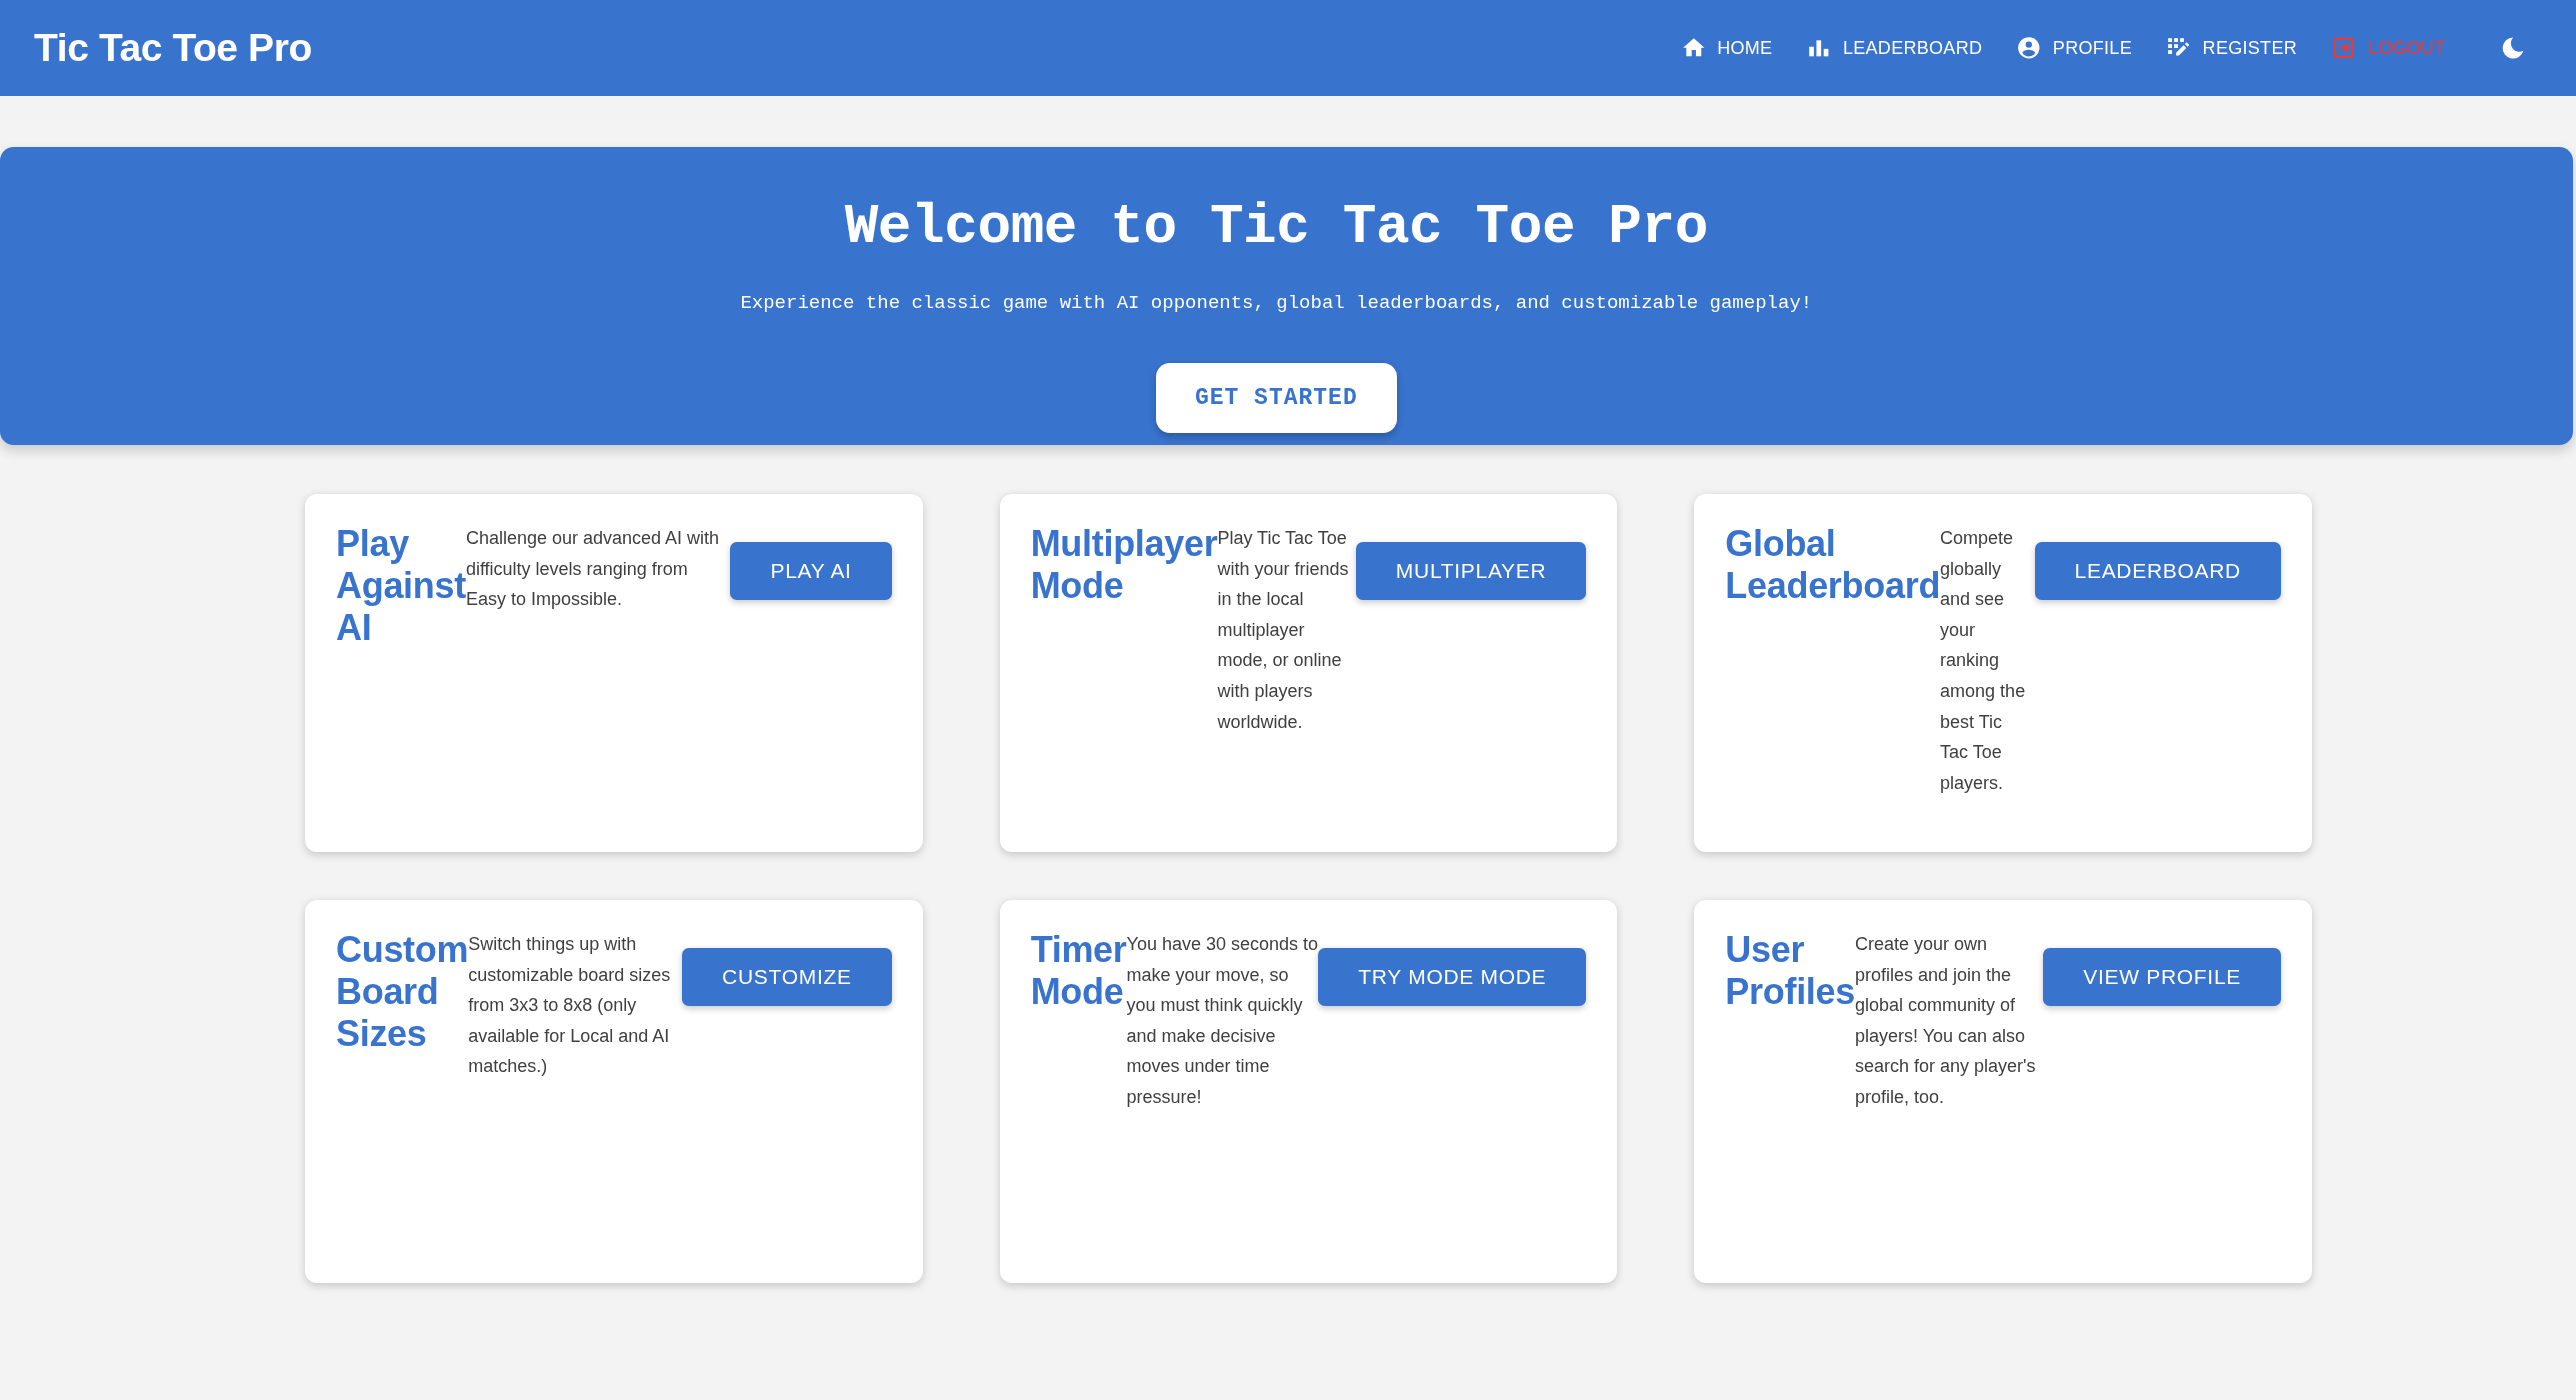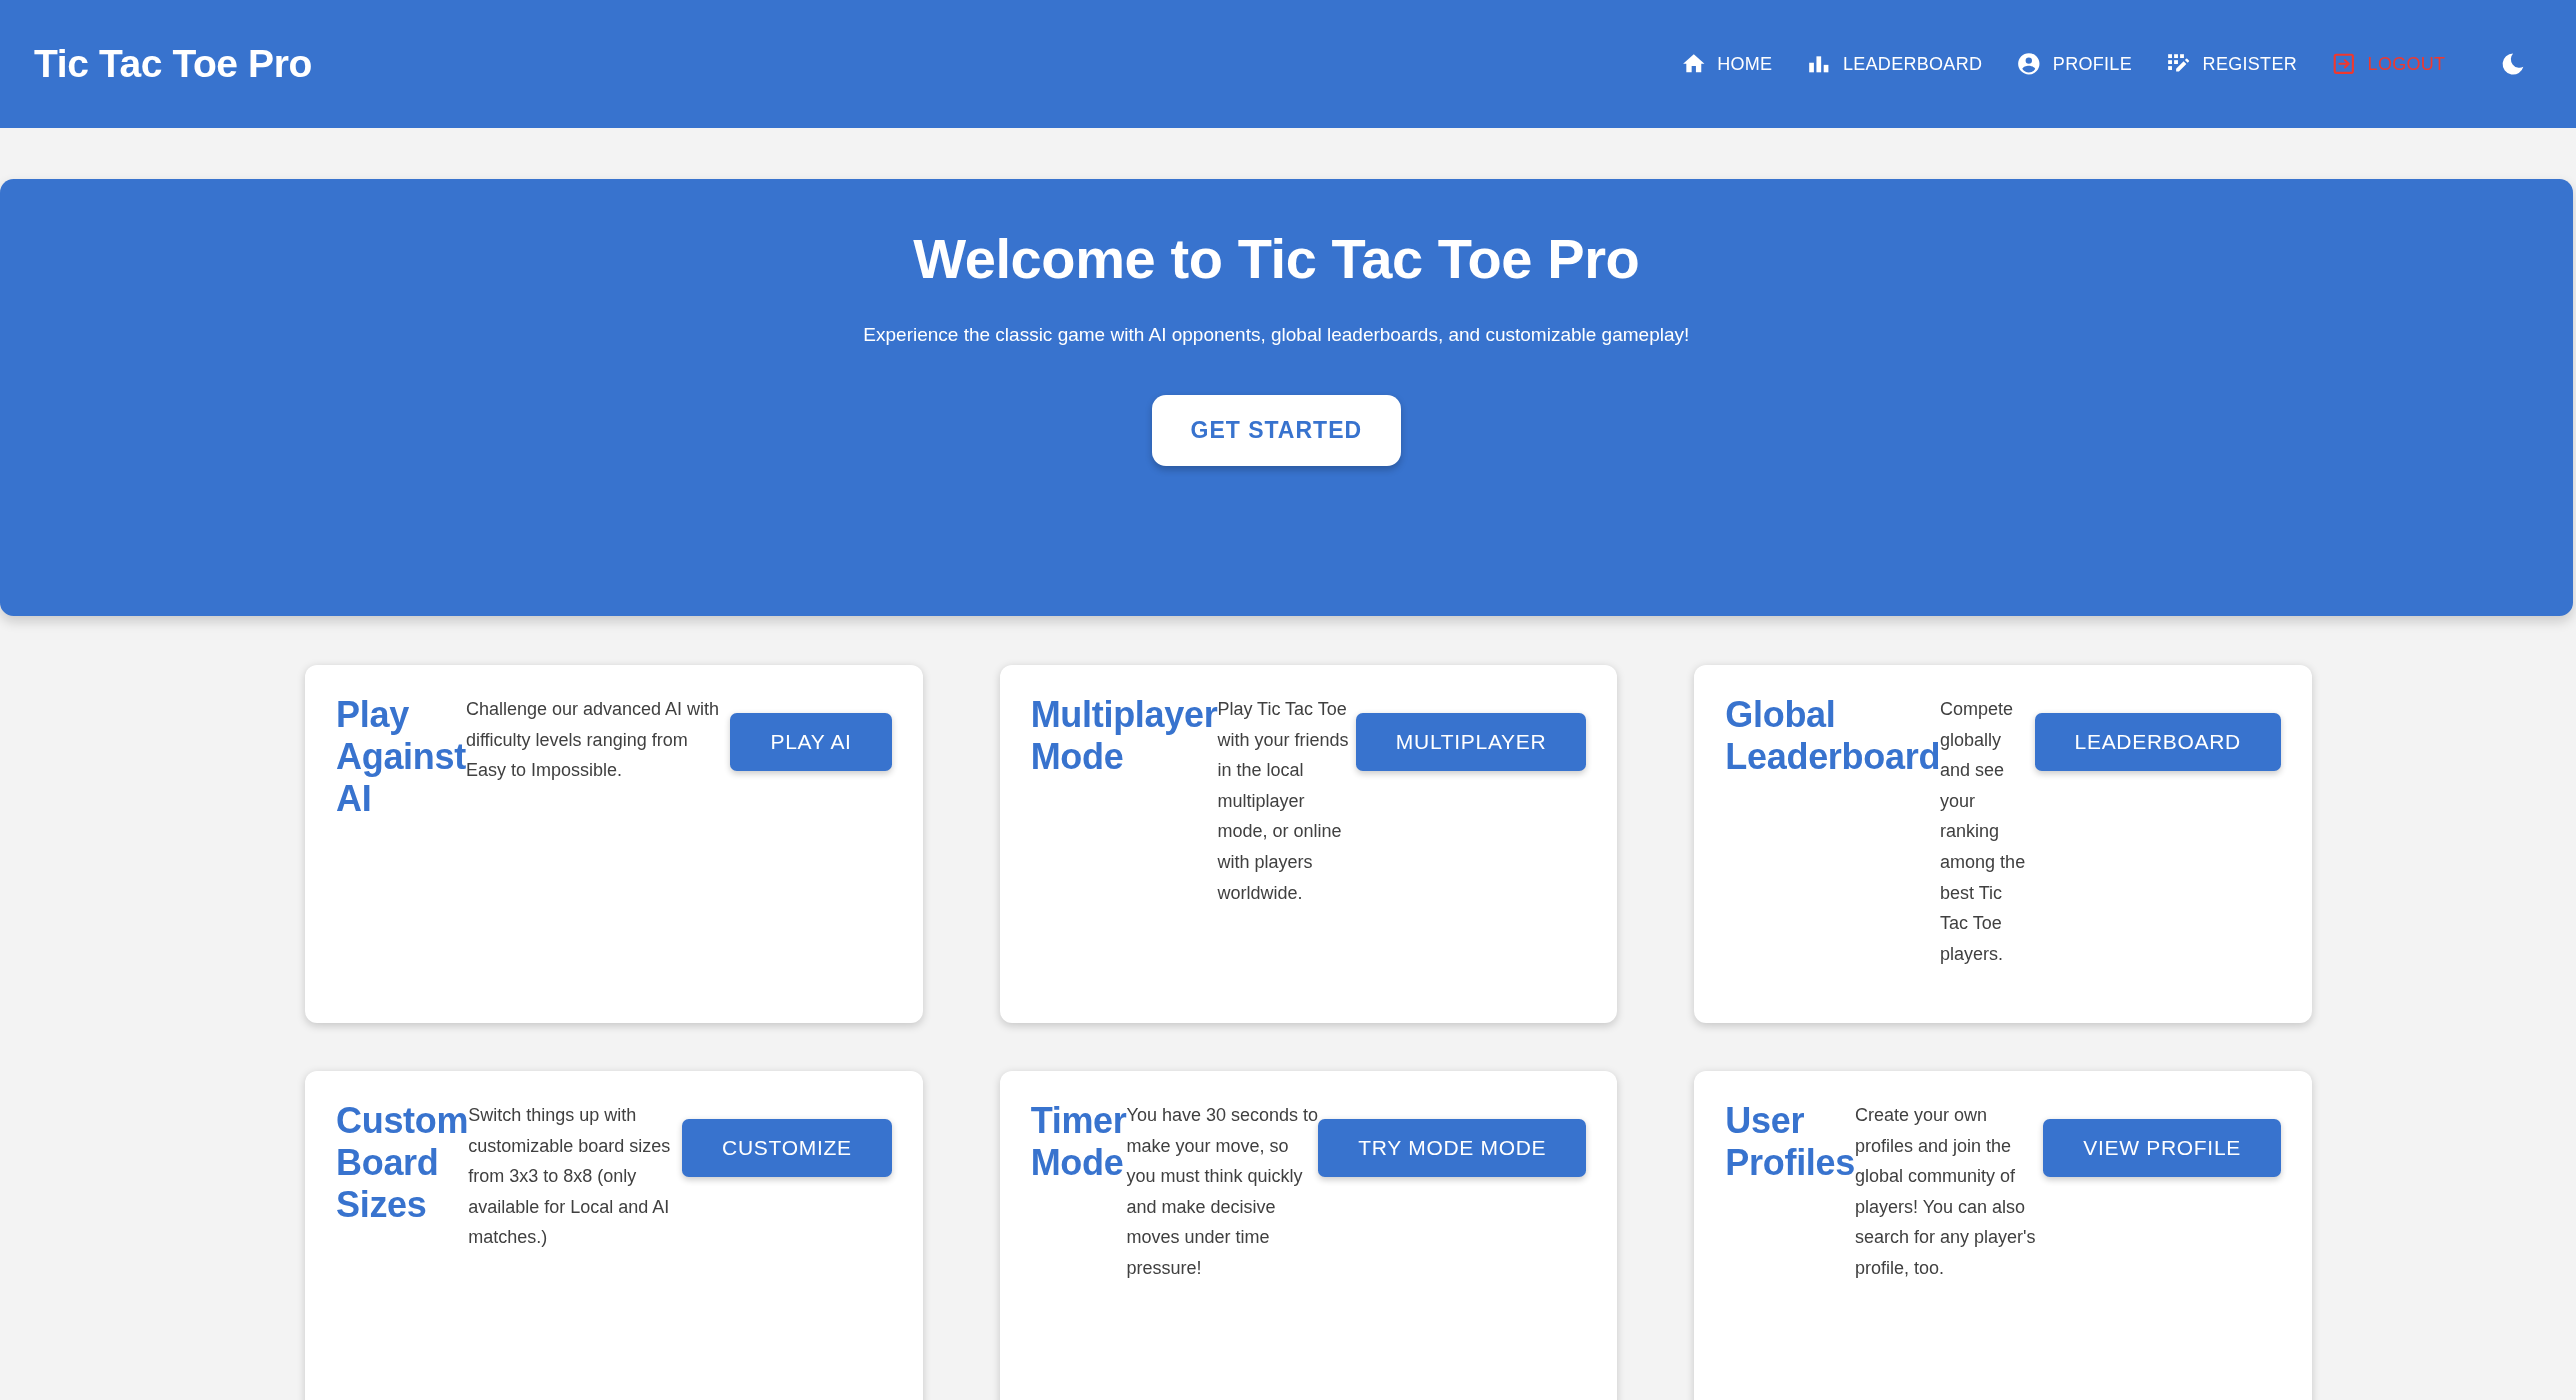--- a/index.html
+++ b/index.html
@@ -9,21 +9,21 @@
     overflow: hidden;
   }
   body {
     font-family: "Liberation Sans", sans-serif;
     background: #f3f3f3;
     -webkit-font-smoothing: antialiased;
   }
 
   
   .navbar {
-    height: 128px;
+    height: 96px;
     background: #3873ce;
     display: flex;
     align-items: center;
     justify-content: space-between;
     padding: 0 39px 0 34px;
     position: relative;
     z-index: 10;
   }
   .brand {
     color: #ffffff;
@@ -71,21 +71,22 @@
 
   
   .hero {
     margin: 51px 3.4px 0 0;
     background: #3873ce;
     border-radius: 13.6px;
     padding: 48px 54px 56px 34px;
     text-align: center;
     color: #ffffff;
     box-shadow: 0 5.1px 12px rgba(0,0,0,0.16);
-    height: 437px;
+    height: 298px;
+    font-family: Liberation Mono, monospace;
   }
   .hero-title {
     font-size: 56px;
     font-weight: bold;
     letter-spacing: -0.4px;
     line-height: 1.15;
     margin-bottom: 31px;
   }
   .hero-sub {
     font-size: 19px;

